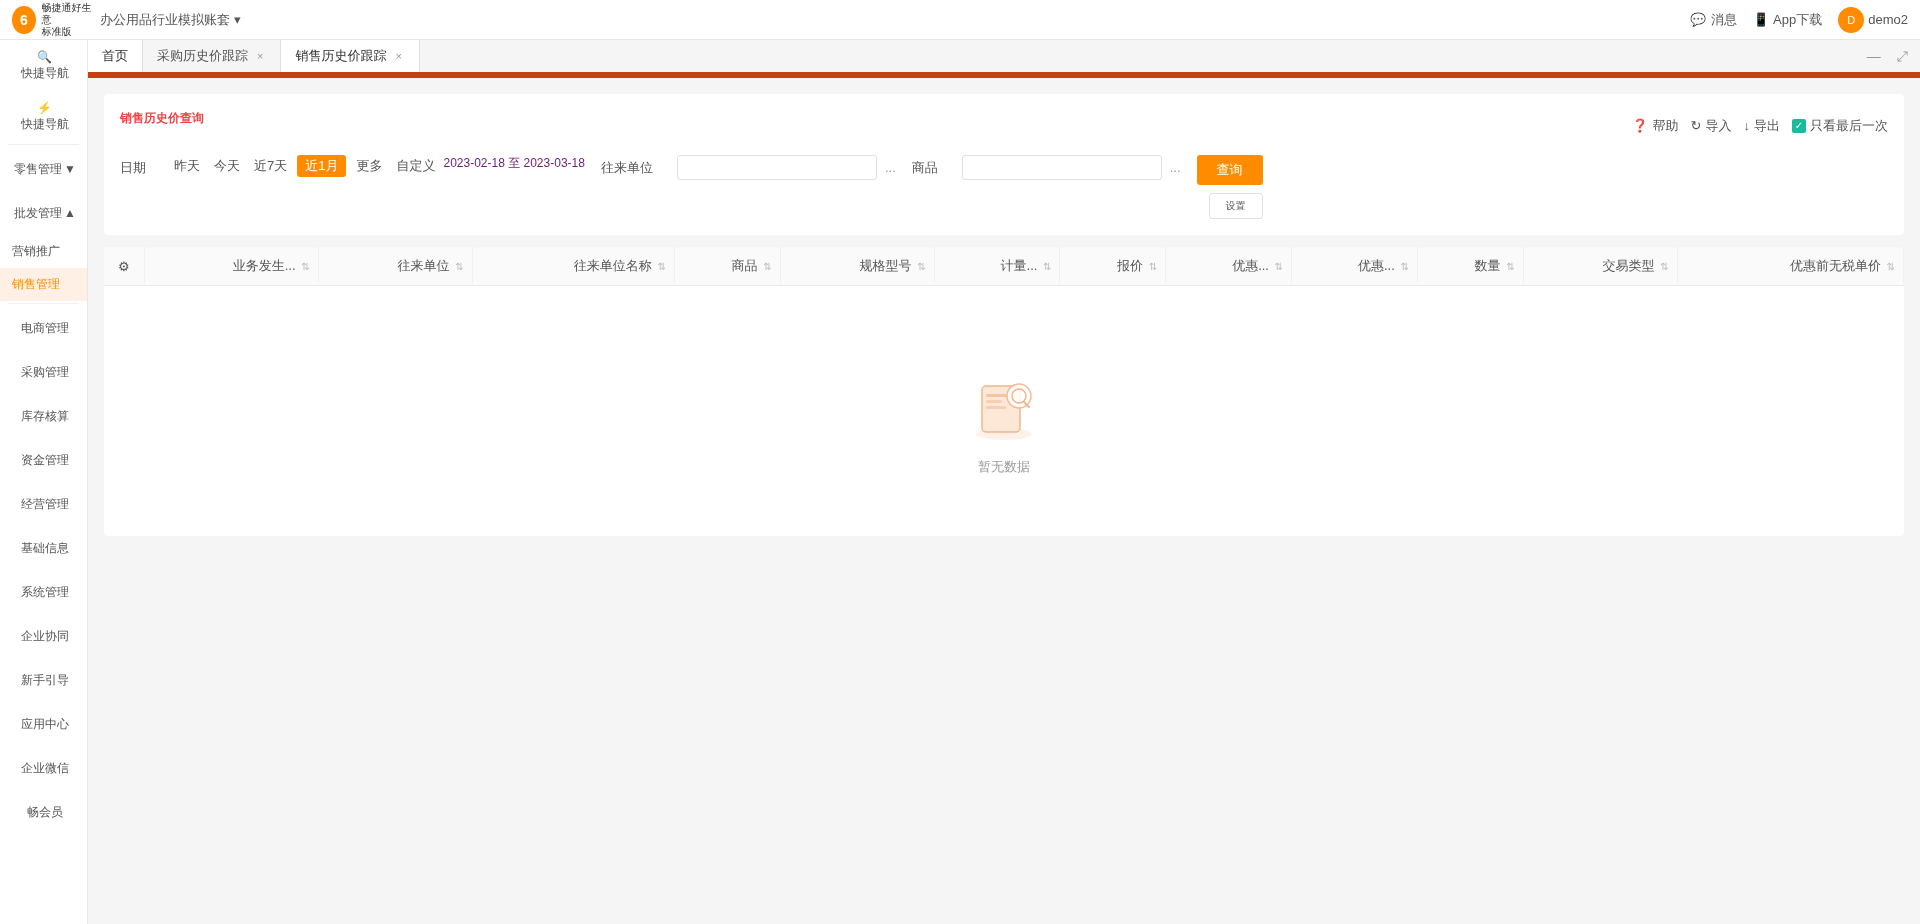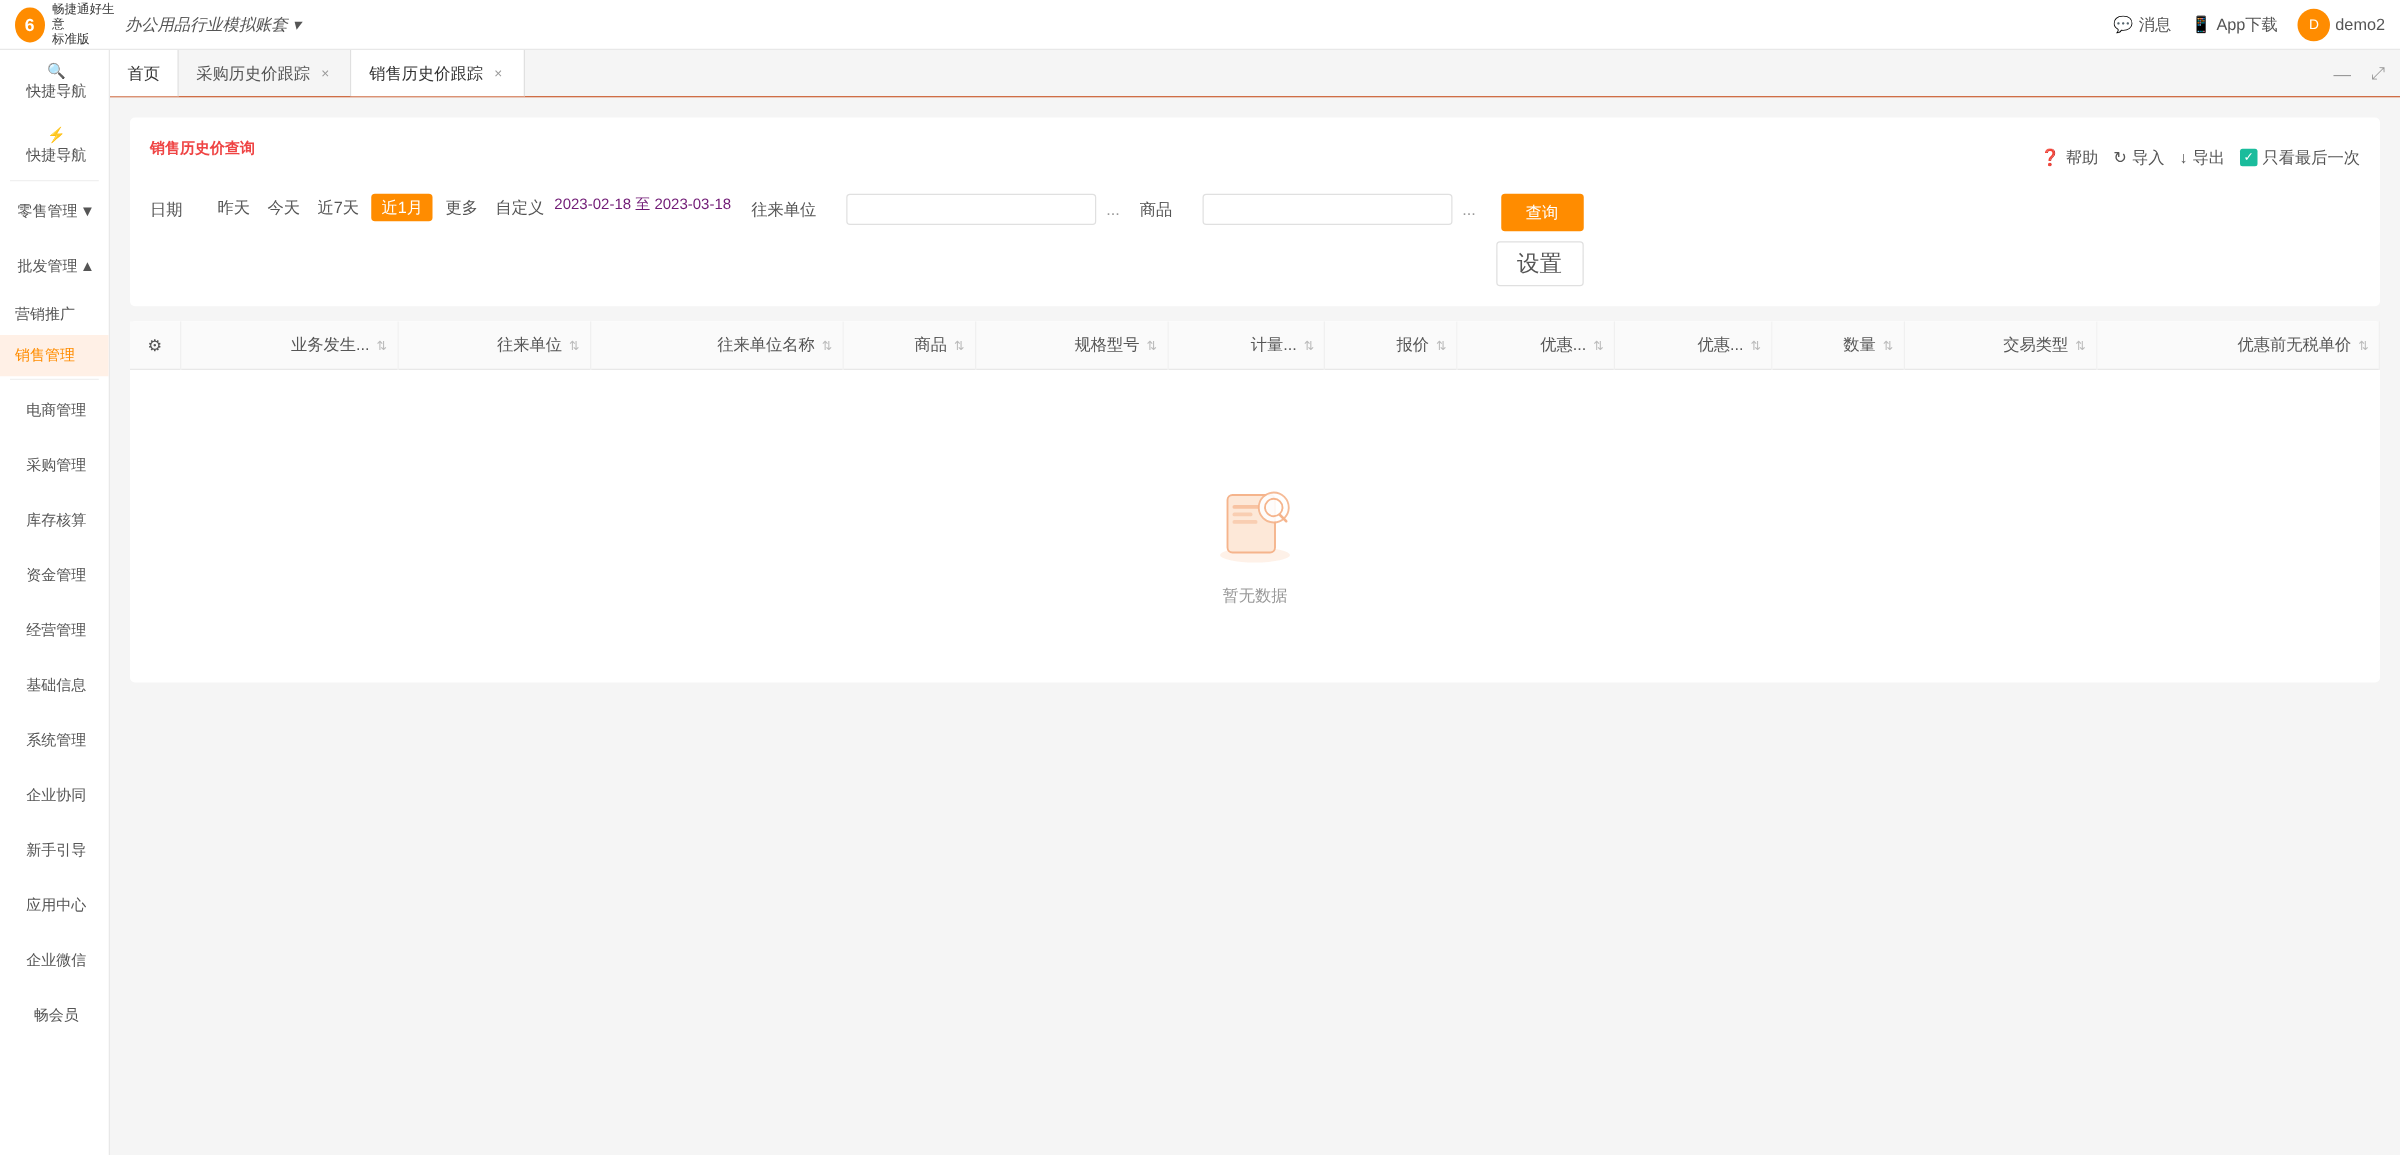--- a/index.html
+++ b/index.html
@@ -44,21 +44,20 @@
       color: #333;
       line-height: 1.2;
     }
     .topbar-dropdown {
       display: flex;
       align-items: center;
       gap: 4px;
       color: #555;
       font-size: 13px;
       cursor: pointer;
-      font-style: italic;
     }
     .topbar-right {
       display: flex;
       align-items: center;
       gap: 16px;
       color: #555;
       font-size: 13px;
     }
     .topbar-right-item {
       display: flex;
@@ -141,21 +140,21 @@
       flex-direction: column;
       overflow: hidden;
     }
 
     
     .tab-bar {
       height: 38px;
       background: #f5f5f5;
       display: flex;
       align-items: center;
-      border-bottom: 1px solid #c2410c;
+      border-bottom: 6px solid #c2410c;
       padding: 0;
     }
     .tab {
       display: flex;
       align-items: center;
       padding: 0 14px;
       height: 100%;
       font-size: 13px;
       cursor: pointer;
       color: #555;
@@ -322,21 +321,21 @@
       font-size: 13px;
       cursor: pointer;
       white-space: nowrap;
     }
     .btn-settings {
       background: white;
       color: #555;
       border: 1px solid #e0e0e0;
       border-radius: 3px;
       padding: 5px 16px;
-      font-size: 18px;
+      font-size: 10px;
       cursor: pointer;
       margin-top: 4px;
     }
 
     
     .table-card {
       background: #fff;
       border-radius: 4px;
     }
     .table-wrapper {

